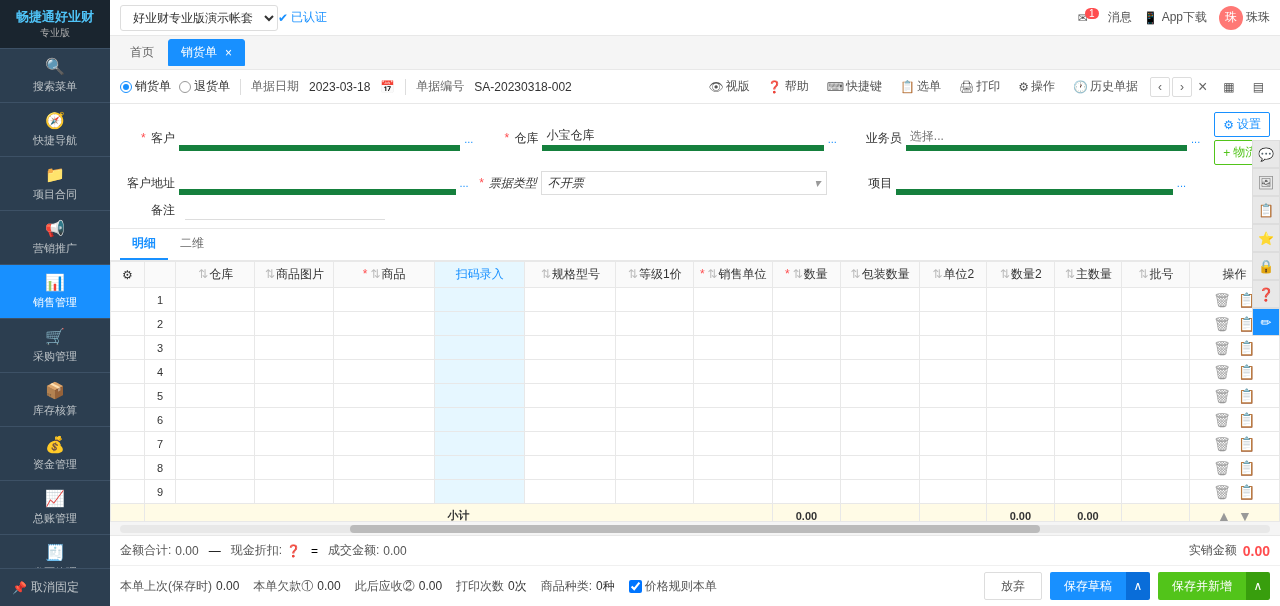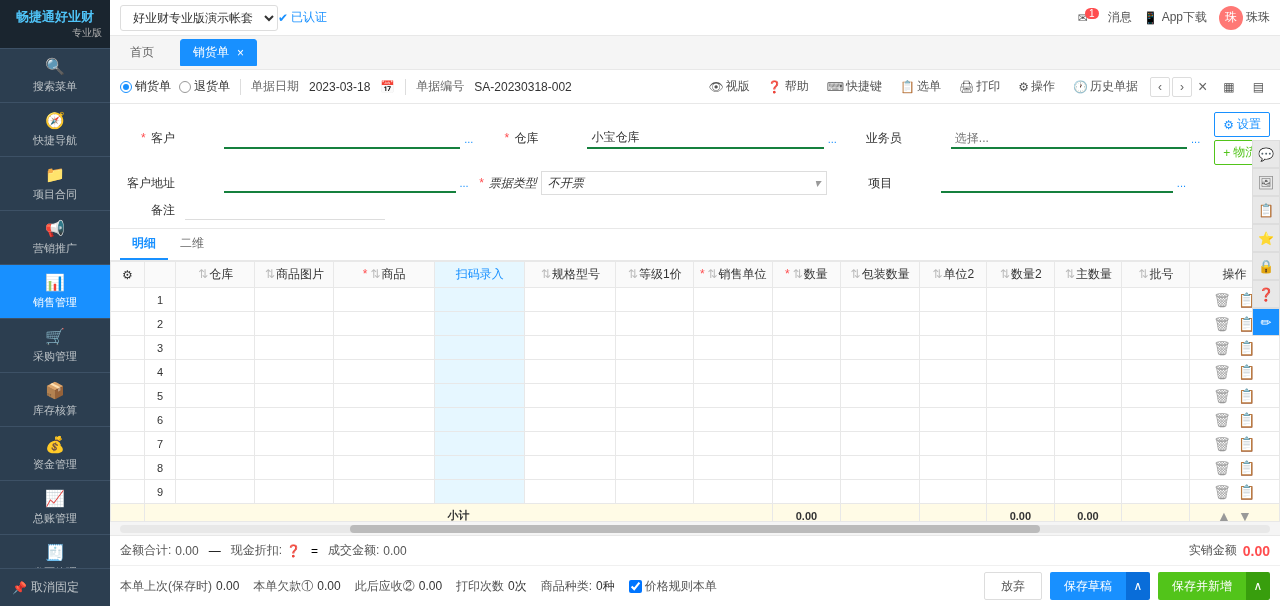--- a/index.html
+++ b/index.html
@@ -2,21 +2,21 @@
 <html><head>
   <meta charset="utf-8">
   <style>
     * { box-sizing: border-box; margin: 0; padding: 0; font-family: 'Microsoft YaHei', Arial, sans-serif; font-size: 12px; }
     body { width: 1280px; height: 606px; overflow: hidden; background: #f0f2f5; display: flex; }
 
     
     .sidebar { width: 110px; background: #2c3e50; height: 606px; display: flex; flex-direction: column; flex-shrink: 0; }
     .sidebar-logo { background: #1a252f; padding: 8px; text-align: center; color: #fff; font-size: 11px; line-height: 1.4; border-bottom: 1px solid #3d5166; }
     .sidebar-logo .logo-name { color: #4fc3f7; font-size: 13px; font-weight: bold; }
-    .sidebar-logo .logo-sub { color: #aaa; font-size: 10px; text-align: right; }
+    .sidebar-logo .logo-sub { color: #aaa; font-size: 10px; }
     .sidebar-nav { flex: 1; overflow-y: auto; }
     .sidebar-nav::-webkit-scrollbar { width: 3px; }
     .sidebar-nav::-webkit-scrollbar-thumb { background: #555; }
     .sidebar-item { display: flex; flex-direction: column; align-items: center; padding: 8px 4px; cursor: pointer; color: #bdc3c7; border-bottom: 1px solid #3d5166; gap: 3px; }
     .sidebar-item.active { background: #1890ff; color: #fff; }
     .sidebar-item .icon { font-size: 16px; }
     .sidebar-item .label { font-size: 11px; }
     .sidebar-bottom { border-top: 1px solid #3d5166; padding: 6px 8px; }
     .sidebar-bottom-item { display: flex; align-items: center; gap: 4px; padding: 4px; color: #bdc3c7; cursor: pointer; }
 
@@ -26,21 +26,21 @@
     
     .topbar { height: 36px; background: #fff; border-bottom: 1px solid #e8e8e8; display: flex; align-items: center; padding: 0 10px; }
     .topbar-select { border: 1px solid #ddd; border-radius: 3px; padding: 2px 8px; font-size: 12px; color: #333; background: #fff; height: 26px; }
     .topbar-cert { color: #1890ff; font-size: 12px; display: flex; align-items: center; gap: 3px; }
     .topbar-right { margin-left: auto; display: flex; align-items: center; gap: 12px; color: #666; }
     .topbar-icon-btn { display: flex; align-items: center; gap: 3px; cursor: pointer; color: #555; }
     .badge { background: #ff4d4f; color: #fff; border-radius: 8px; padding: 0 4px; font-size: 10px; min-width: 14px; text-align: center; position: relative; top: -4px; left: -6px; }
     .avatar { width: 24px; height: 24px; border-radius: 50%; background: #ff7875; color: #fff; display: flex; align-items: center; justify-content: center; font-size: 11px; }
 
     
-    .tabbar { height: 34px; background: #f5f5f5; border-bottom: 1px solid #e8e8e8; display: flex; align-items: center; padding: 0 8px; gap: 14px; }
+    .tabbar { height: 34px; background: #f5f5f5; border-bottom: 1px solid #e8e8e8; display: flex; align-items: center; padding: 0 8px; gap: 2px; }
     .tab { padding: 4px 12px; border-radius: 3px 3px 0 0; cursor: pointer; color: #666; border: 1px solid transparent; font-size: 12px; display: flex; align-items: center; gap: 4px; }
     .tab.active { background: #1890ff; color: #fff; border-color: #1890ff; }
     .tab-close { cursor: pointer; margin-left: 4px; }
     .tab-plain { color: #666; padding: 4px 12px; cursor: pointer; }
 
     
     .content { flex: 1; background: #fff; overflow: hidden; display: flex; flex-direction: column; }
 
     
     .form-header { padding: 6px 10px; border-bottom: 1px solid #e8e8e8; display: flex; align-items: center; gap: 10px; flex-shrink: 0; }
@@ -59,21 +59,21 @@
     .nav-arrow { border: 1px solid #ddd; background: #fff; cursor: pointer; width: 20px; height: 20px; display: flex; align-items: center; justify-content: center; border-radius: 2px; color: #666; }
     .close-btn { border: none; background: none; cursor: pointer; color: #666; font-size: 16px; padding: 0 4px; }
 
     
     .form-fields { padding: 8px 10px; border-bottom: 1px solid #e8e8e8; flex-shrink: 0; }
     .form-row { display: flex; align-items: center; gap: 10px; margin-bottom: 6px; }
     .form-row:last-child { margin-bottom: 0; }
     .field-group { display: flex; align-items: center; gap: 4px; flex: 1; }
     .field-group-label { color: #333; min-width: 55px; text-align: right; white-space: nowrap; }
     .required { color: #ff4d4f; margin-right: 2px; }
-    .field-input { border: none; border-bottom: 2px solid #15803d; padding: 2px 4px; color: #333; min-width: 120px; flex: 1; outline: none; background: transparent; margin-left: 45px; }
+    .field-input { border: none; border-bottom: 6px solid #15803d; padding: 2px 4px; color: #333; min-width: 120px; flex: 1; outline: none; background: transparent; }
     .field-ellipsis { color: #1890ff; cursor: pointer; font-size: 11px; }
     .field-select { border: 1px solid #ddd; border-radius: 0; padding: 2px 6px; color: #333; background: #fff; height: 24px; font-size: 12px; display: flex; align-items: center; gap: 8px; min-width: 100px; cursor: pointer; }
     .field-select-arrow { color: #999; margin-left: auto; }
     .field-textarea { border: none; border-bottom: 1px solid #ddd; padding: 2px 4px; width: 200px; outline: none; background: transparent; resize: none; }
     .action-btn { border: 1px solid #1890ff; background: #fff; color: #1890ff; border-radius: 2px; padding: 3px 8px; cursor: pointer; font-size: 12px; display: flex; align-items: center; gap: 3px; white-space: nowrap; }
     .action-btn-solid { border: 1px solid #52c41a; background: #fff; color: #52c41a; border-radius: 2px; padding: 3px 8px; cursor: pointer; font-size: 12px; display: flex; align-items: center; gap: 3px; }
 
     
     .table-tabs { display: flex; align-items: center; border-bottom: 1px solid #e8e8e8; padding: 0 10px; flex-shrink: 0; }
     .table-tab { padding: 6px 12px; cursor: pointer; color: #666; border-bottom: 2px solid transparent; }

